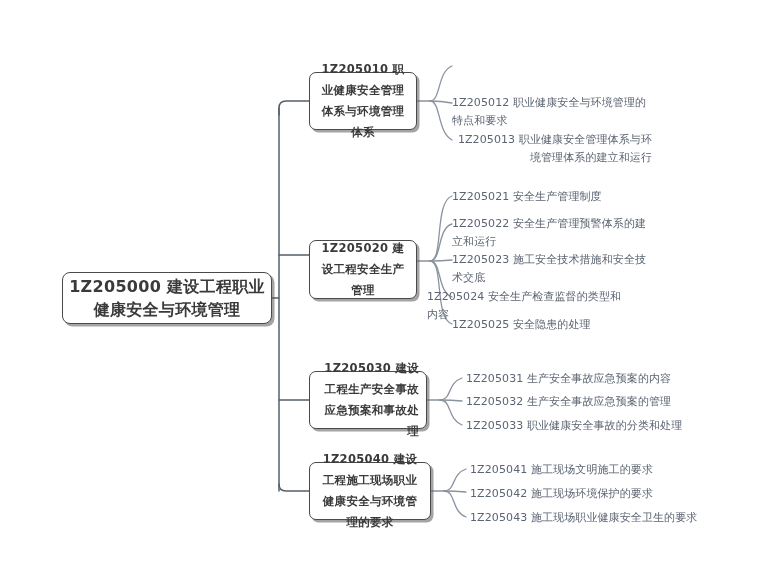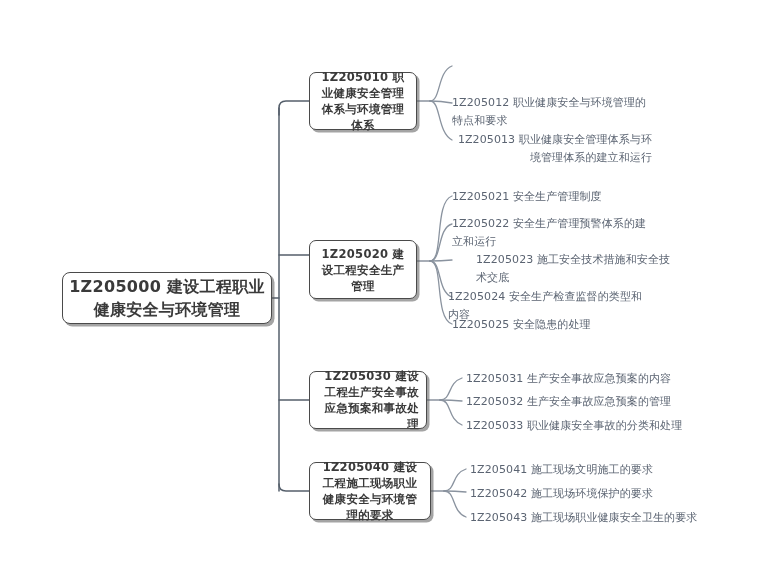--- a/index.html
+++ b/index.html
@@ -48,21 +48,21 @@
     top: 272px;
     width: 210px;
     height: 52px;
     font-size: 16px;
     line-height: 23px;
     border-width: 1.8px;
     border-radius: 8px;
   }
   .node-branch {
     font-size: 11.5px;
-    line-height: 16px;
+    line-height: 21px;
     padding: 12px 7px;
   }
   .node-branch .node-text { display: block; }
   .branch-1 { left: 309px; top: 72px;  width: 108px; height: 58px; }
   .branch-2 { left: 309px; top: 240px; width: 108px; height: 59px; }
   .branch-3 { left: 309px; top: 371px; width: 118px; height: 58px; text-align: right; }
   .branch-4 { left: 309px; top: 462px; width: 122px; height: 58px; }
 
   .leaf {
     position: absolute;
@@ -137,22 +137,22 @@
   </div>
   <div class="node-box node-branch branch-4">
     <span class="node-text">1Z205040 建设工程施工现场职业健康安全与环境管理的要求</span>
   </div>
 
   <div class="leaf leaf-narrow" style="left:452px; top:94px;">1Z205012 职业健康安全与环境管理的特点和要求</div>
   <div class="leaf leaf-narrow" style="left:452px; top:131px;text-align:right;">1Z205013 职业健康安全管理体系与环境管理体系的建立和运行</div>
 
   <div class="leaf leaf-narrow" style="left:452px; top:188px;">1Z205021 安全生产管理制度</div>
   <div class="leaf leaf-narrow" style="left:452px; top:215px;">1Z205022 安全生产管理预警体系的建立和运行</div>
-  <div class="leaf leaf-narrow" style="left:476px; top:251px;">1Z205023 施工安全技术措施和安全技术交底</div>
-  <div class="leaf leaf-narrow" style="left:448px; top:288px;">1Z205024 安全生产检查监督的类型和内容</div>
+  <div class="leaf leaf-narrow" style="left:452px; top:251px;">1Z205023 施工安全技术措施和安全技术交底</div>
+  <div class="leaf leaf-narrow" style="left:427px; top:288px;">1Z205024 安全生产检查监督的类型和内容</div>
   <div class="leaf leaf-narrow" style="left:452px; top:316px;">1Z205025 安全隐患的处理</div>
 
   <div class="leaf leaf-wide" style="left:466px; top:370px;">1Z205031 生产安全事故应急预案的内容</div>
   <div class="leaf leaf-wide" style="left:466px; top:393px;">1Z205032 生产安全事故应急预案的管理</div>
   <div class="leaf leaf-wide" style="left:466px; top:417px;">1Z205033 职业健康安全事故的分类和处理</div>
 
   <div class="leaf leaf-wide" style="left:470px; top:461px;">1Z205041 施工现场文明施工的要求</div>
   <div class="leaf leaf-wide" style="left:470px; top:485px;">1Z205042 施工现场环境保护的要求</div>
   <div class="leaf leaf-wide" style="left:470px; top:509px;">1Z205043 施工现场职业健康安全卫生的要求</div>
 

